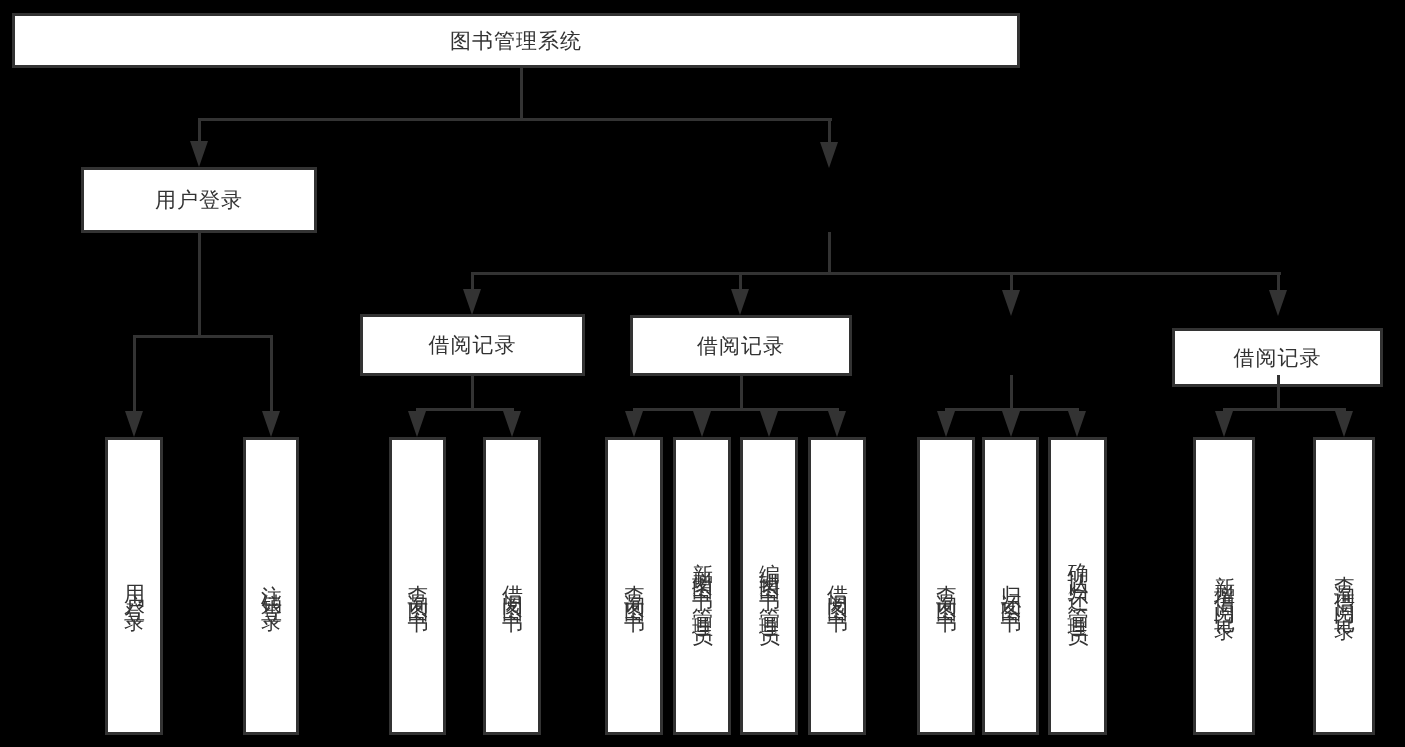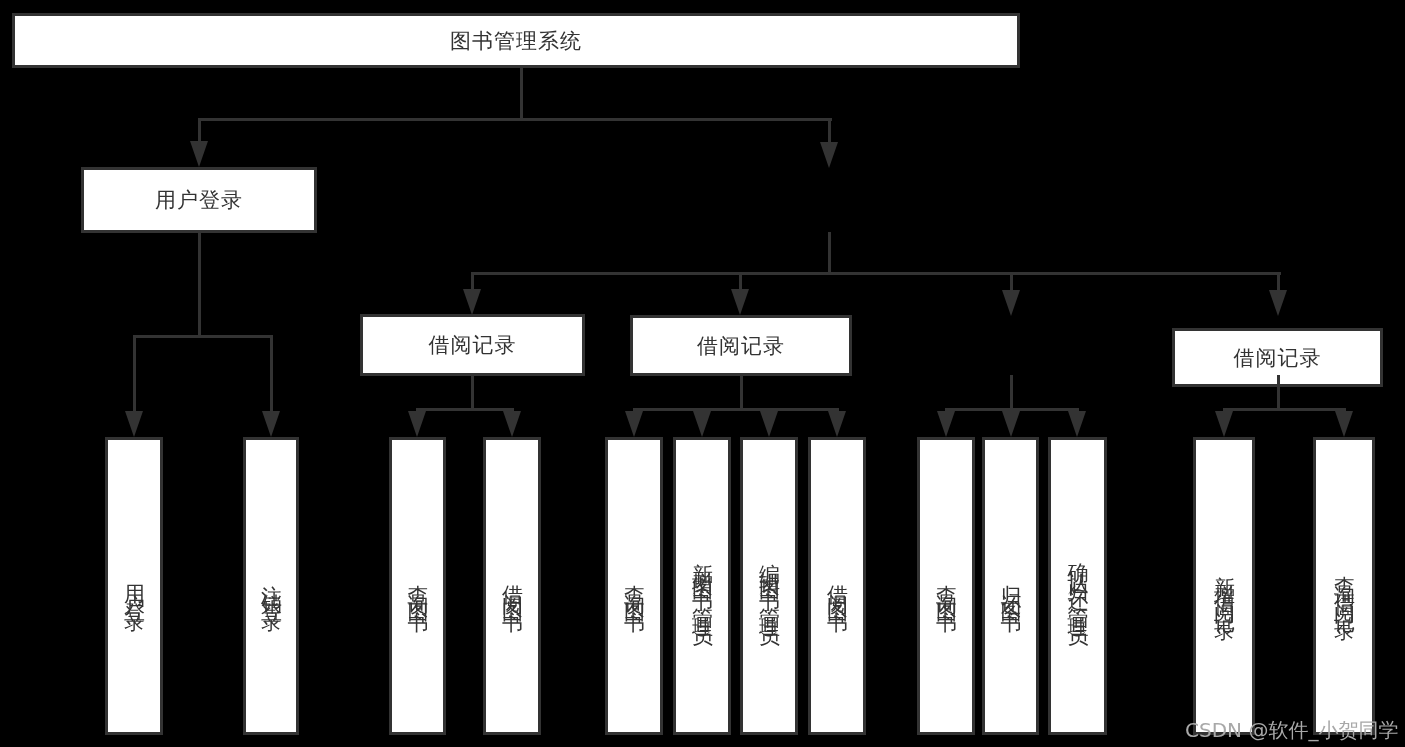--- a/index.html
+++ b/index.html
@@ -158,15 +158,14 @@
     <span class="vlabel">确认归还（管理员）</span>
   </div>
 
   <div class="vbox" style="left:1193px;width:62px">
     <span class="vlabel">新增借阅记录</span>
   </div>
   <div class="vbox" style="left:1313px;width:62px">
     <span class="vlabel">查询借阅记录</span>
   </div>
 
-  <div class="watermark">CSDN @软件_小贺同学</div>
 
 </div>
 
 </body></html>

